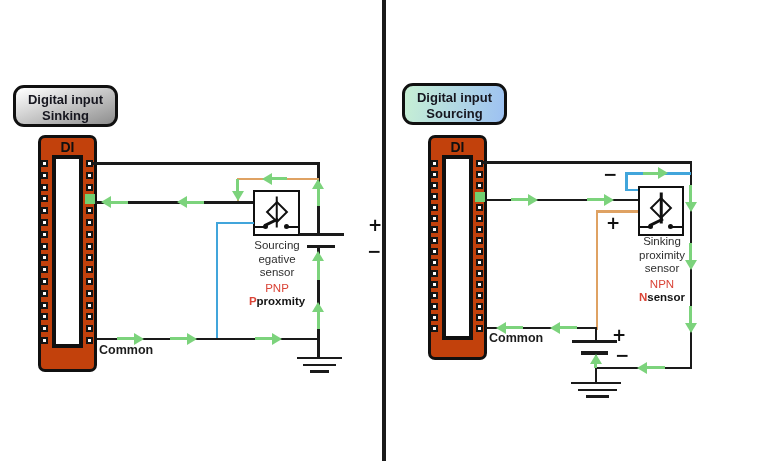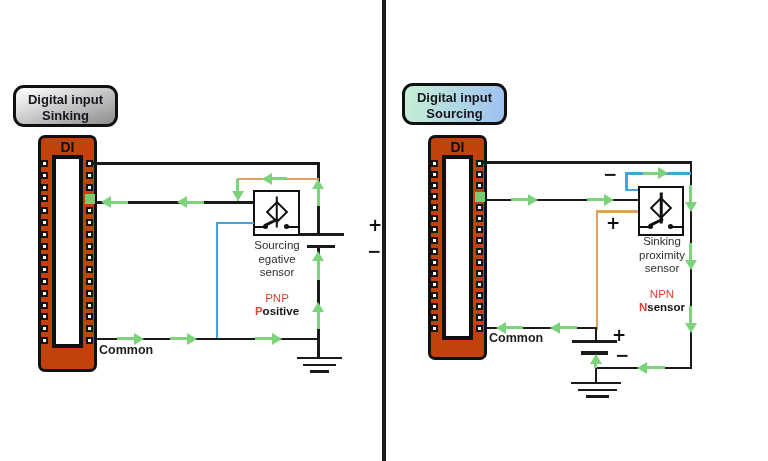--- a/index.html
+++ b/index.html
@@ -35,21 +35,21 @@
   .sw-dot{position:absolute;width:5px;height:5px;border-radius:50%;background:#101010;bottom:5px;}
   .sw-dot1{left:8px;}
   .sw-dot2{right:9px;}
   .sw-lever{left:10px;bottom:8px;width:15px;height:2.5px;transform-origin:left bottom;transform:rotate(-26deg);}
 
   
   .sensor-text{position:absolute;width:84px;text-align:center;font-size:11.5px;line-height:13.5px;color:#2f2f2f;}
   .sensor-text-left{left:235px;top:239px;}
   .sensor-text-right{left:620px;top:235px;}
   .red{color:#da4437;}
-  .sensor-type{margin-top:12px;color:#da4437;}
+  .sensor-type{margin-top:2px;color:#da4437;}
   .sensor-pol{font-weight:bold;color:#141414;}
 
   
   .common{position:absolute;font-weight:bold;font-size:12.5px;color:#1c1c1c;}
   .common-left{left:99px;top:343px;}
   .common-right{left:489px;top:331px;}
   .sign{position:absolute;font-weight:bold;font-size:17px;color:#101010;font-family:"DejaVu Sans",sans-serif;line-height:17px;}
   .sign-l-plus{left:368px;top:217px;}
   .sign-l-minus{left:367px;top:243px;}
   .sign-r-supminus{left:603px;top:166px;}
@@ -100,21 +100,21 @@
     <div class="sw sw-lever"></div>
     <div class="sw-dot sw-dot2"></div>
     <div class="sw sw-lead-r"></div>
   </div>
 
   <div class="sensor-text sensor-text-left">
     <div>Sourcing</div>
     <div>egative</div>
     <div>sensor</div>
     <div class="sensor-type">PNP</div>
-    <div class="sensor-pol"><span class="red">P</span><span>ositive</span></div>
+    <div class="sensor-pol"><span class="red">P</span><span>proxmity</span></div>
   </div>
 
   <div class="sensor-text sensor-text-right">
     <div>Sinking</div>
     <div>proximity</div>
     <div>sensor</div>
     <div class="sensor-type">NPN</div>
     <div class="sensor-pol"><span class="red">N</span><span>sensor</span></div>
   </div>
 

